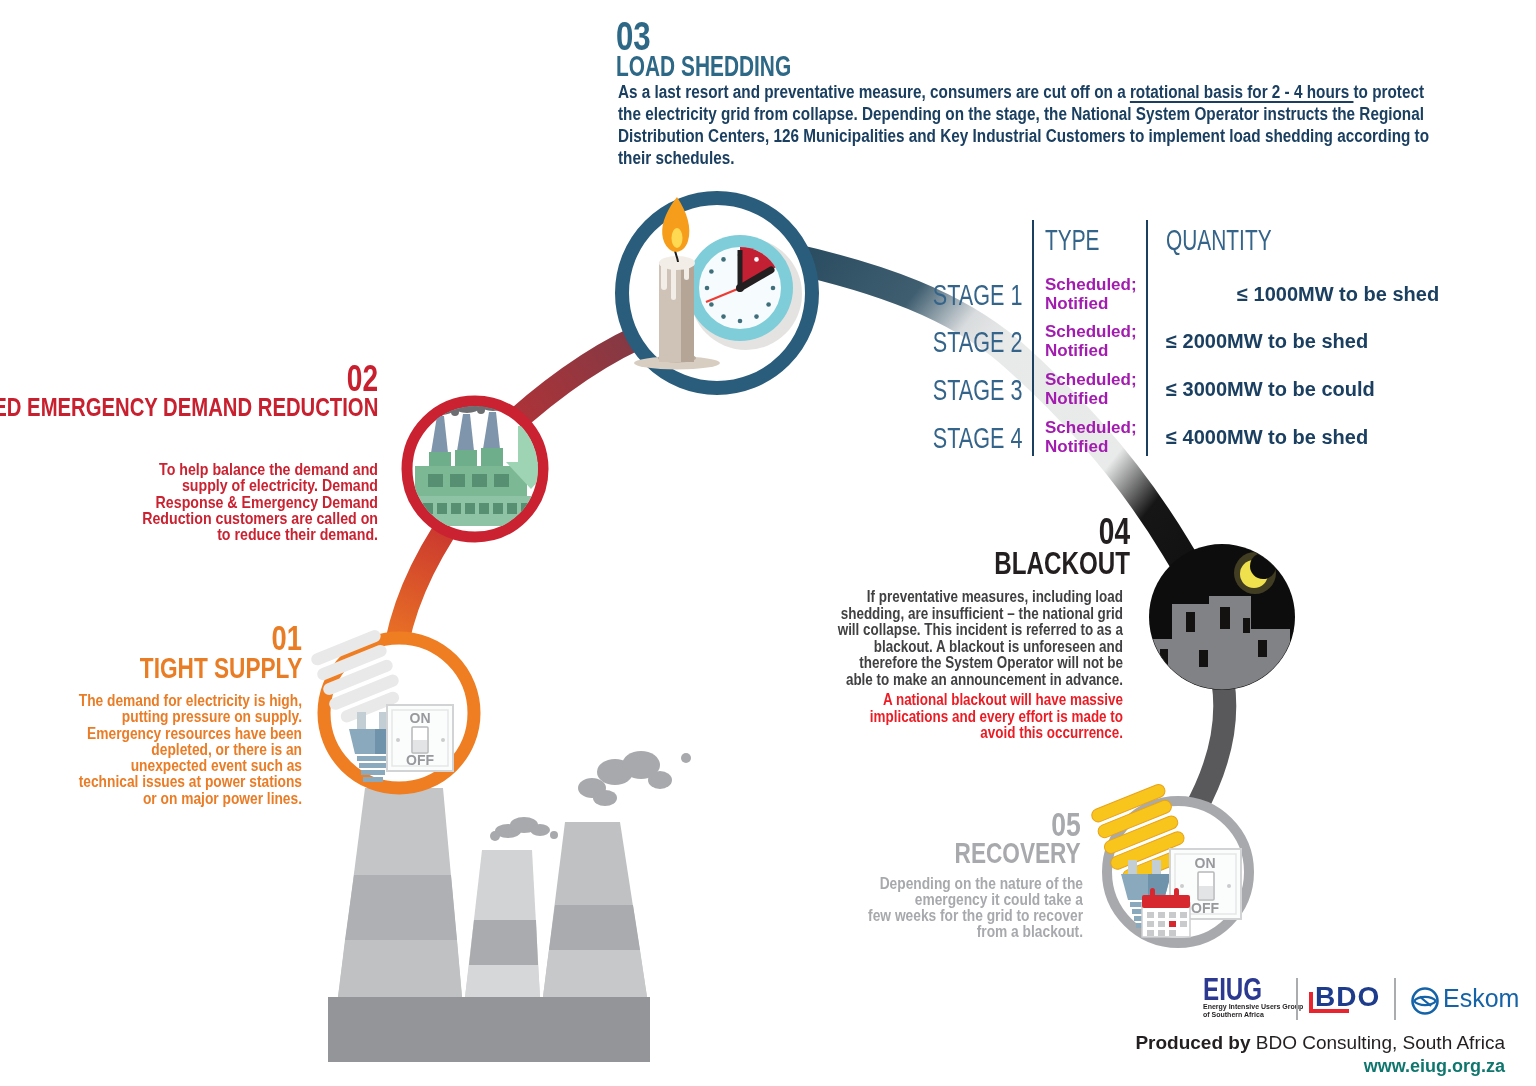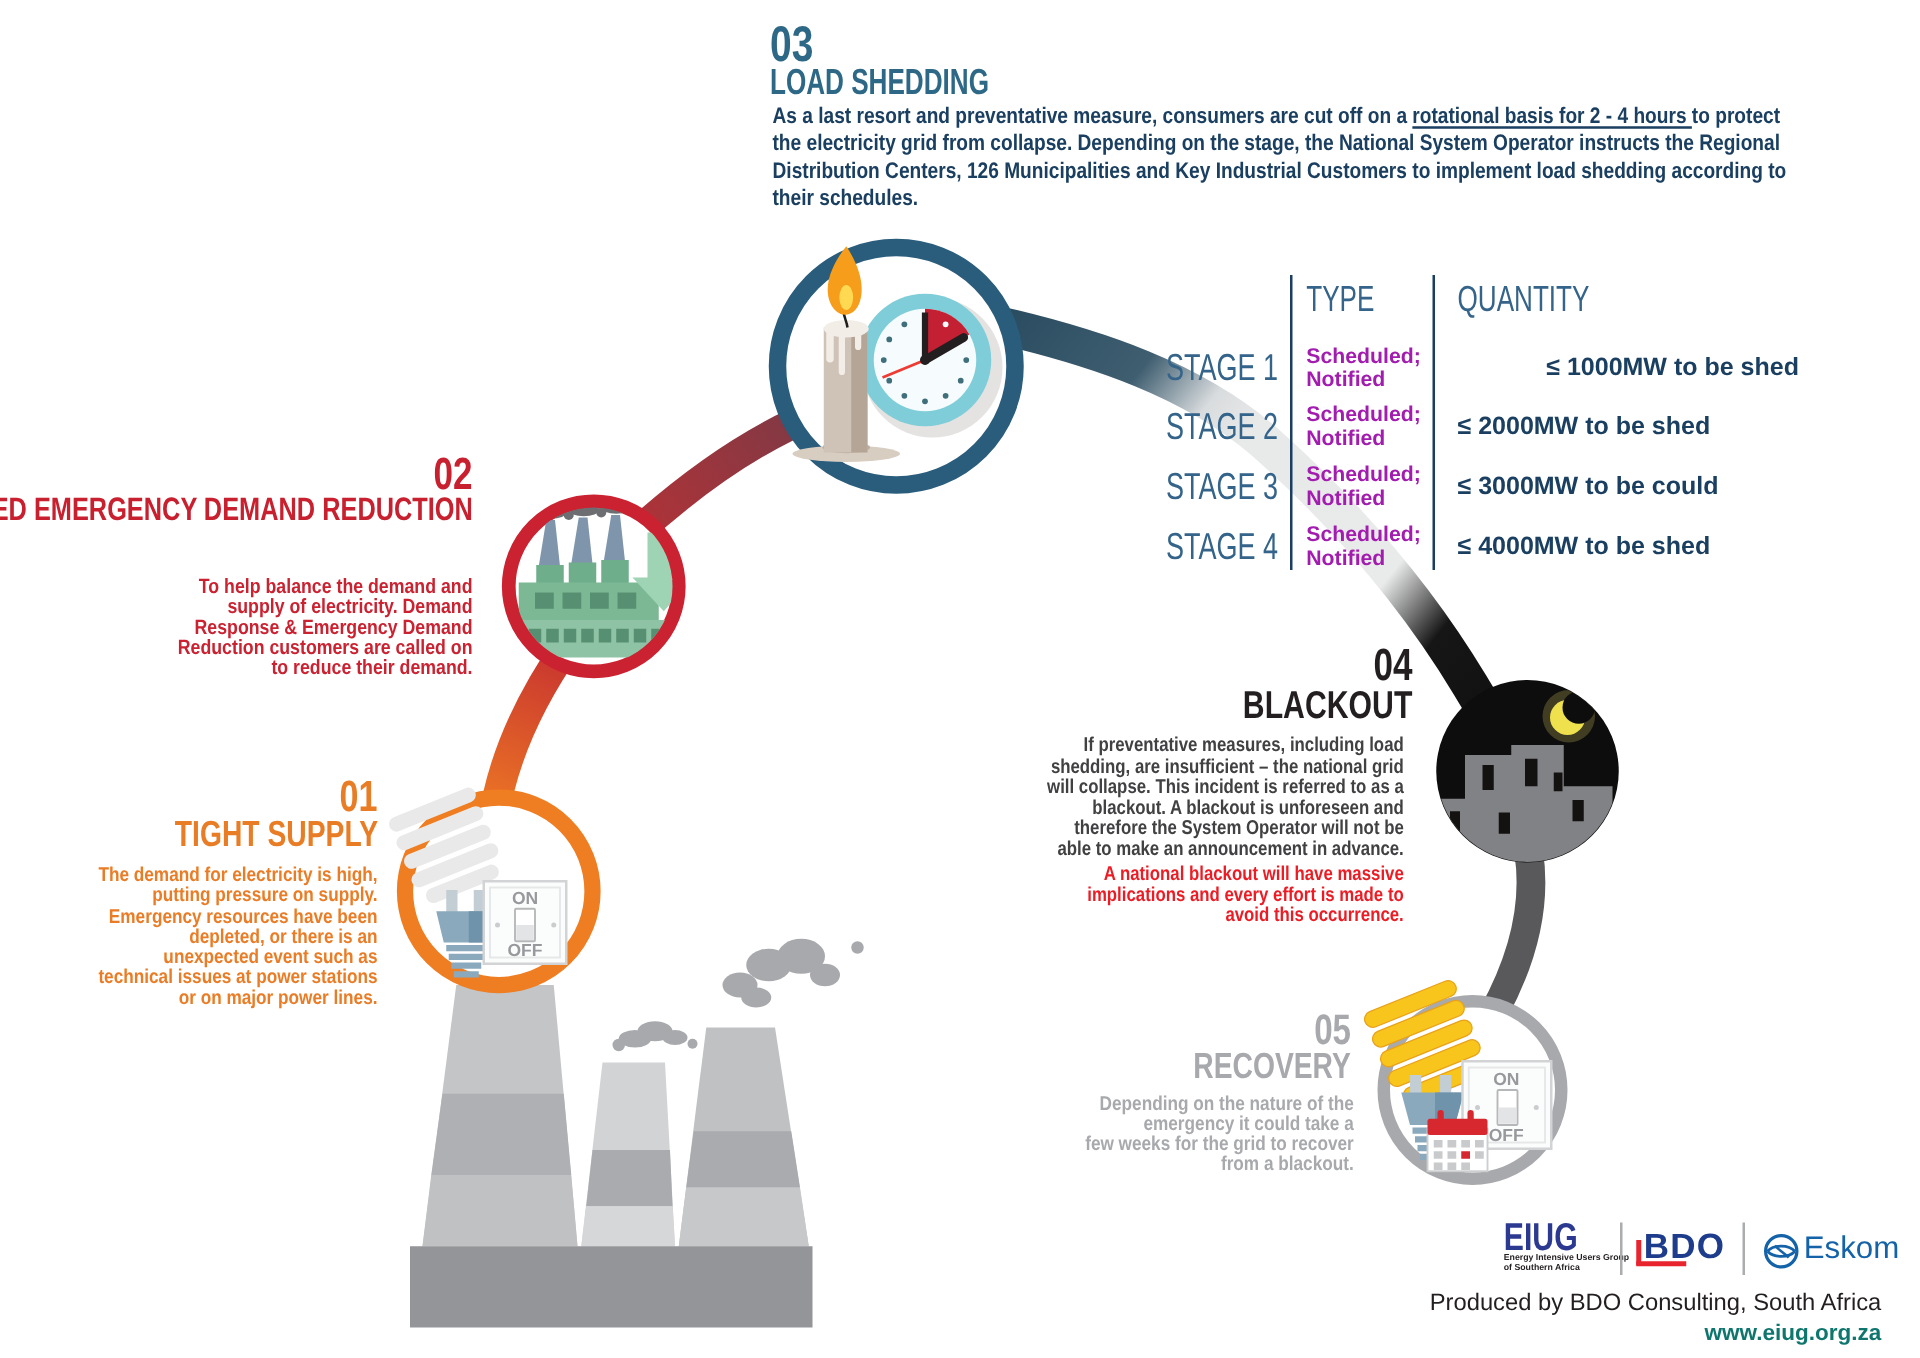--- a/index.html
+++ b/index.html
@@ -59,21 +59,21 @@
             color:#a7a9ac;text-align:right;}
 
   .eiug-name{left:1203px;top:972px;font-size:31px;font-weight:bold;color:#2b3990;white-space:nowrap;}
   .eiug-tag{left:1203px;top:1003px;font-size:7px;line-height:8px;font-weight:bold;color:#231f20;}
   .logo-div{width:2px;background:#aaacae;z-index:2;}
   .bdo-name{left:1315px;top:981px;font-size:28px;font-weight:bold;color:#1e3c8c;letter-spacing:1px;}
   .bdo-vbar{left:1309px;top:992px;width:4px;height:20px;background:#e8252e;z-index:2;}
   .bdo-hbar{left:1309px;top:1009px;width:40px;height:4px;background:#e8252e;z-index:2;}
   .eskom-name{left:1443px;top:984px;font-size:25px;font-weight:normal;color:#1463a9;}
   .produced{right:31px;top:1032px;font-size:19px;color:#231f20;white-space:nowrap;text-align:right;}
-  .produced b{font-weight:normal;}
+  .produced b{font-weight:bold;}
   .website{right:31px;top:1056px;font-size:18px;font-weight:bold;color:#0f766e;text-align:right;}
 </style>
 </head>
 <body>
 
 <div class="canvas">
 
 <svg class="layer" width="1536" height="1086" viewBox="0 0 1536 1086">
   <defs>
     <linearGradient id="g1" gradientUnits="userSpaceOnUse" x1="394" y1="660" x2="455" y2="515">

